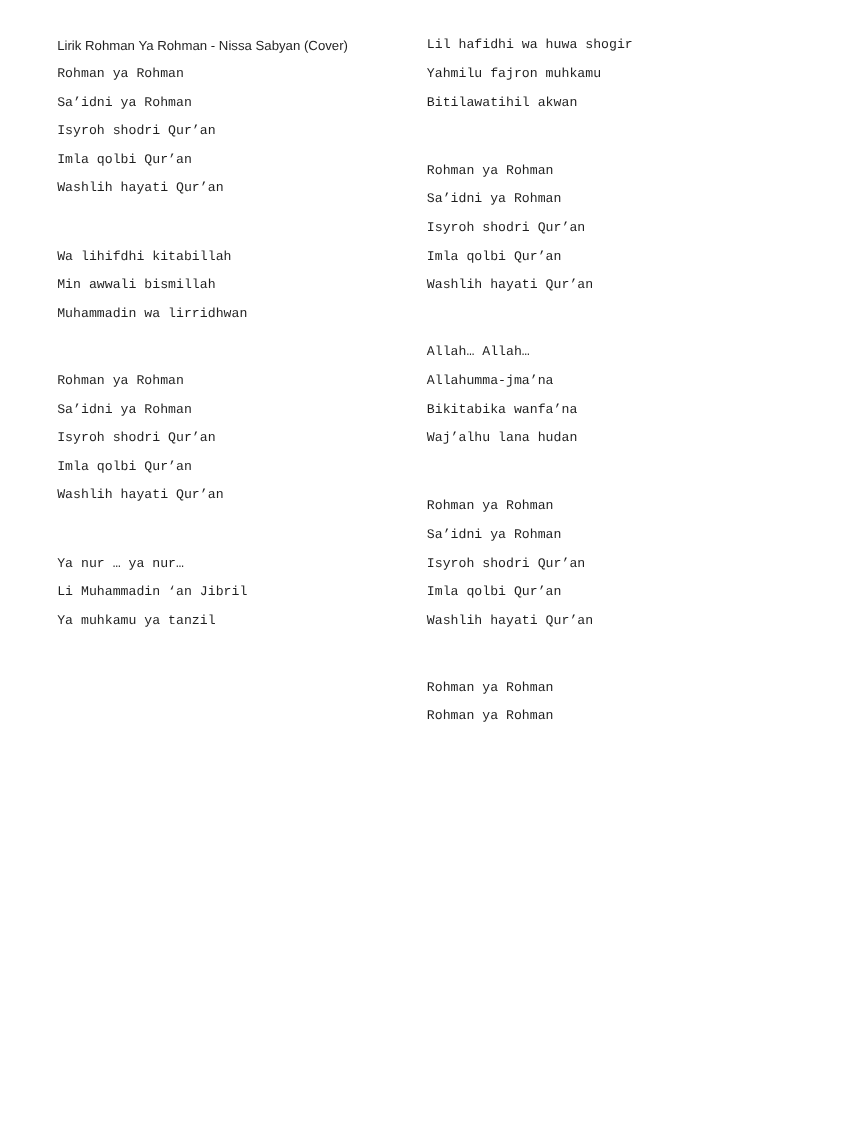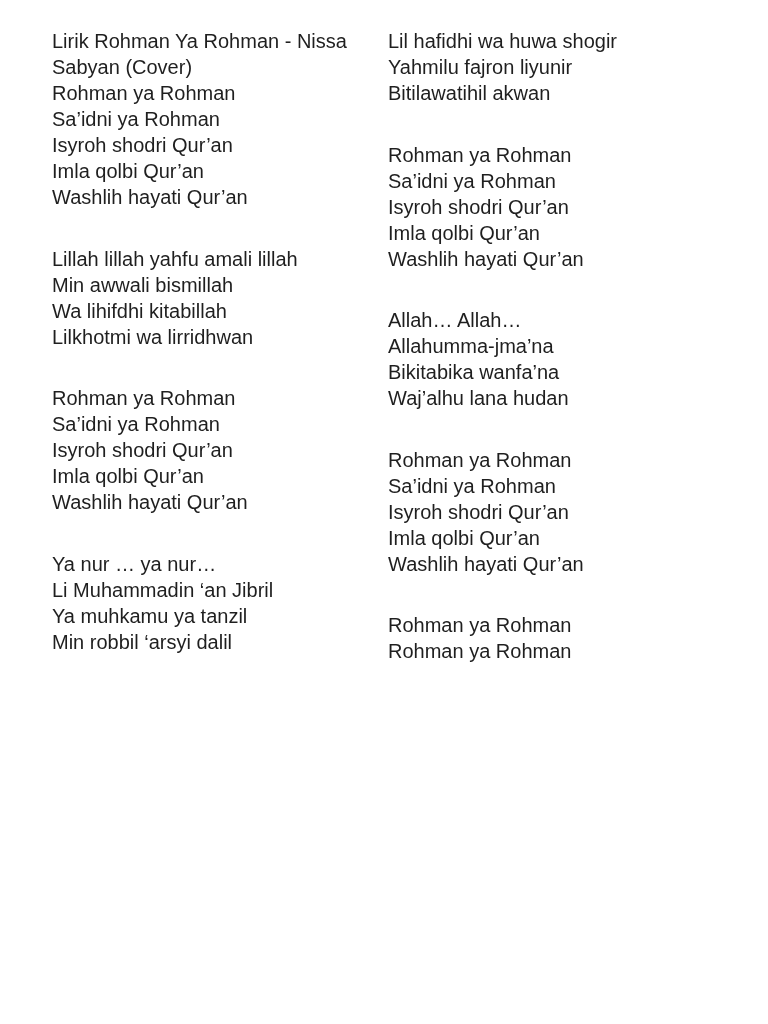--- a/index.html
+++ b/index.html
@@ -23,79 +23,78 @@
   .col-left {
     left: 52px;
     width: 306px;
   }
   .col-right {
     left: 388px;
     width: 345px;
   }
   .page p {
     margin: 0;
-    font-size: 20px;
+    font-size: 12px;
     line-height: 26px;
     font-weight: 400;
     white-space: normal;
   }
   .title {
     margin-bottom: 60px;
   }
   .stanza {
     margin-bottom: 35.5px;
   }
   .line {
     margin-bottom: 9.5px;
     white-space: nowrap;
+    font-family: Liberation Mono, monospace;
   }
 </style>
 </head>
 <body>
 
 <div class="page">
 
   <div class="col col-left">
     <p class="title">Lirik Rohman Ya Rohman - Nissa Sabyan (Cover)</p>
 
     <div class="stanza">
       <p class="line">Rohman ya Rohman</p>
       <p class="line">Sa’idni ya Rohman</p>
       <p class="line">Isyroh shodri Qur’an</p>
       <p class="line">Imla qolbi Qur’an</p>
       <p class="line">Washlih hayati Qur’an</p>
     </div>
 
     <div class="stanza">
-      <p class="line">Lillah lillah yahfu amali lillah</p>
+      <p class="line">Wa lihifdhi kitabillah</p>
       <p class="line">Min awwali bismillah</p>
-      <p class="line">Wa lihifdhi kitabillah</p>
-      <p class="line">Lilkhotmi wa lirridhwan</p>
+      <p class="line">Muhammadin wa lirridhwan</p>
     </div>
 
     <div class="stanza">
       <p class="line">Rohman ya Rohman</p>
       <p class="line">Sa’idni ya Rohman</p>
       <p class="line">Isyroh shodri Qur’an</p>
       <p class="line">Imla qolbi Qur’an</p>
       <p class="line">Washlih hayati Qur’an</p>
     </div>
 
     <div class="stanza">
       <p class="line">Ya nur … ya nur…</p>
       <p class="line">Li Muhammadin ‘an Jibril</p>
       <p class="line">Ya muhkamu ya tanzil</p>
-      <p class="line">Min robbil ‘arsyi dalil</p>
     </div>
   </div>
 
   <div class="col col-right">
     <div class="stanza">
       <p class="line">Lil hafidhi wa huwa shogir</p>
-      <p class="line">Yahmilu fajron liyunir</p>
+      <p class="line">Yahmilu fajron muhkamu</p>
       <p class="line">Bitilawatihil akwan</p>
     </div>
 
     <div class="stanza">
       <p class="line">Rohman ya Rohman</p>
       <p class="line">Sa’idni ya Rohman</p>
       <p class="line">Isyroh shodri Qur’an</p>
       <p class="line">Imla qolbi Qur’an</p>
       <p class="line">Washlih hayati Qur’an</p>
     </div>

